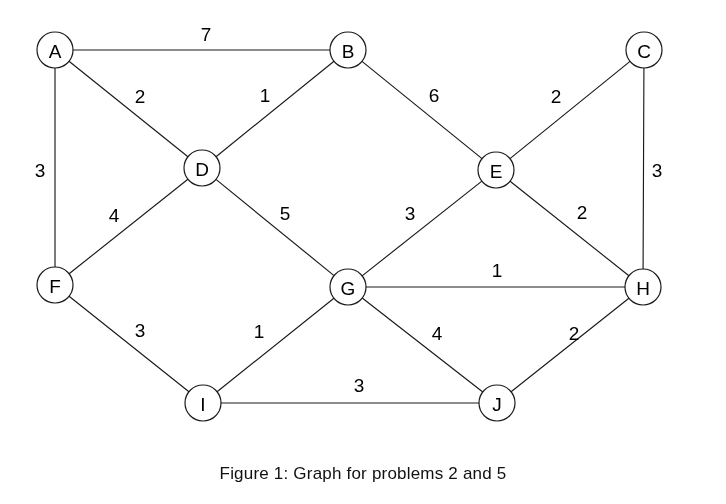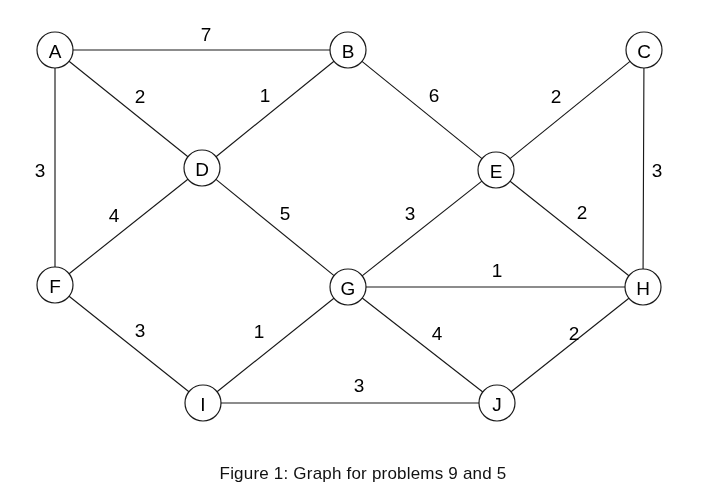--- a/index.html
+++ b/index.html
@@ -147,15 +147,15 @@
         <text x="582" y="212" class="edge-weight">2</text>
         <text x="140" y="330" class="edge-weight">3</text>
         <text x="497" y="270" class="edge-weight">1</text>
         <text x="259" y="331" class="edge-weight">1</text>
         <text x="437" y="333" class="edge-weight">4</text>
         <text x="574" y="333" class="edge-weight">2</text>
         <text x="359" y="385" class="edge-weight">3</text>
       </g>
   </svg>
 
-  <div id="figure-caption">Figure 1: Graph for problems 9 and 5</div>
+  <div id="figure-caption">Figure 1: Graph for problems 2 and 5</div>
 
 </div>
 
 </body></html>

